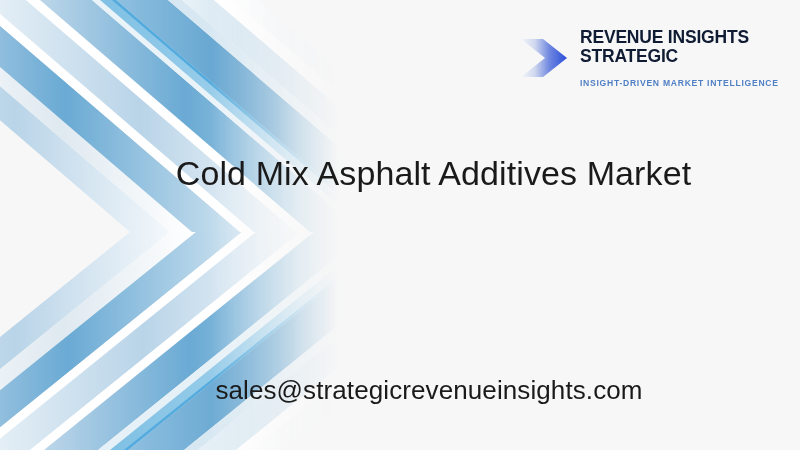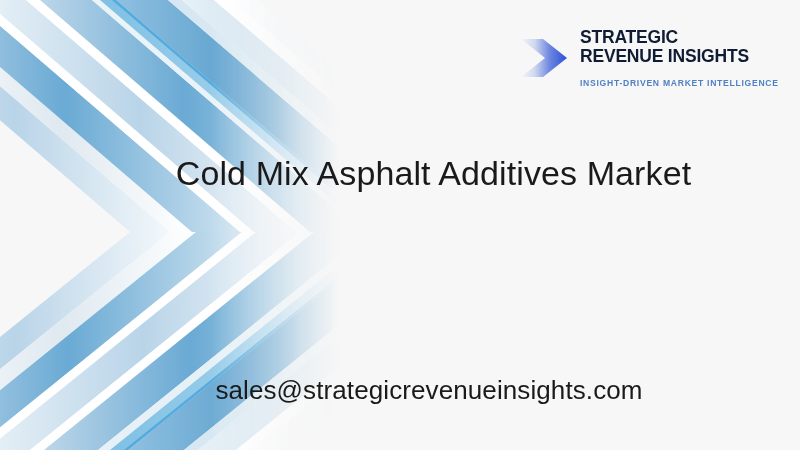--- a/index.html
+++ b/index.html
@@ -181,22 +181,22 @@
           <stop offset="0%" stop-color="#f4f6fa"></stop>
           <stop offset="30%" stop-color="#cfd8ee"></stop>
           <stop offset="62%" stop-color="#6f87e0"></stop>
           <stop offset="100%" stop-color="#2b4fd8"></stop>
         </linearGradient>
       </defs>
       <path d="M2 5 L24 5 L48 24 L24 43 L2 43 L26 24 Z" fill="url(#markGrad)"></path>
     </svg>
 
     <div class="logo-text">
+      <div class="logo-word">REVENUE INSIGHTS</div>
       <div class="logo-word">STRATEGIC</div>
-      <div class="logo-word">REVENUE INSIGHTS</div>
       <div class="logo-tagline">INSIGHT-DRIVEN MARKET INTELLIGENCE</div>
     </div>
   </div>
 
   <div class="headline">Cold Mix Asphalt Additives Market</div>
 
   <div class="email">sales@strategicrevenueinsights.com</div>
 
 </div>
 

